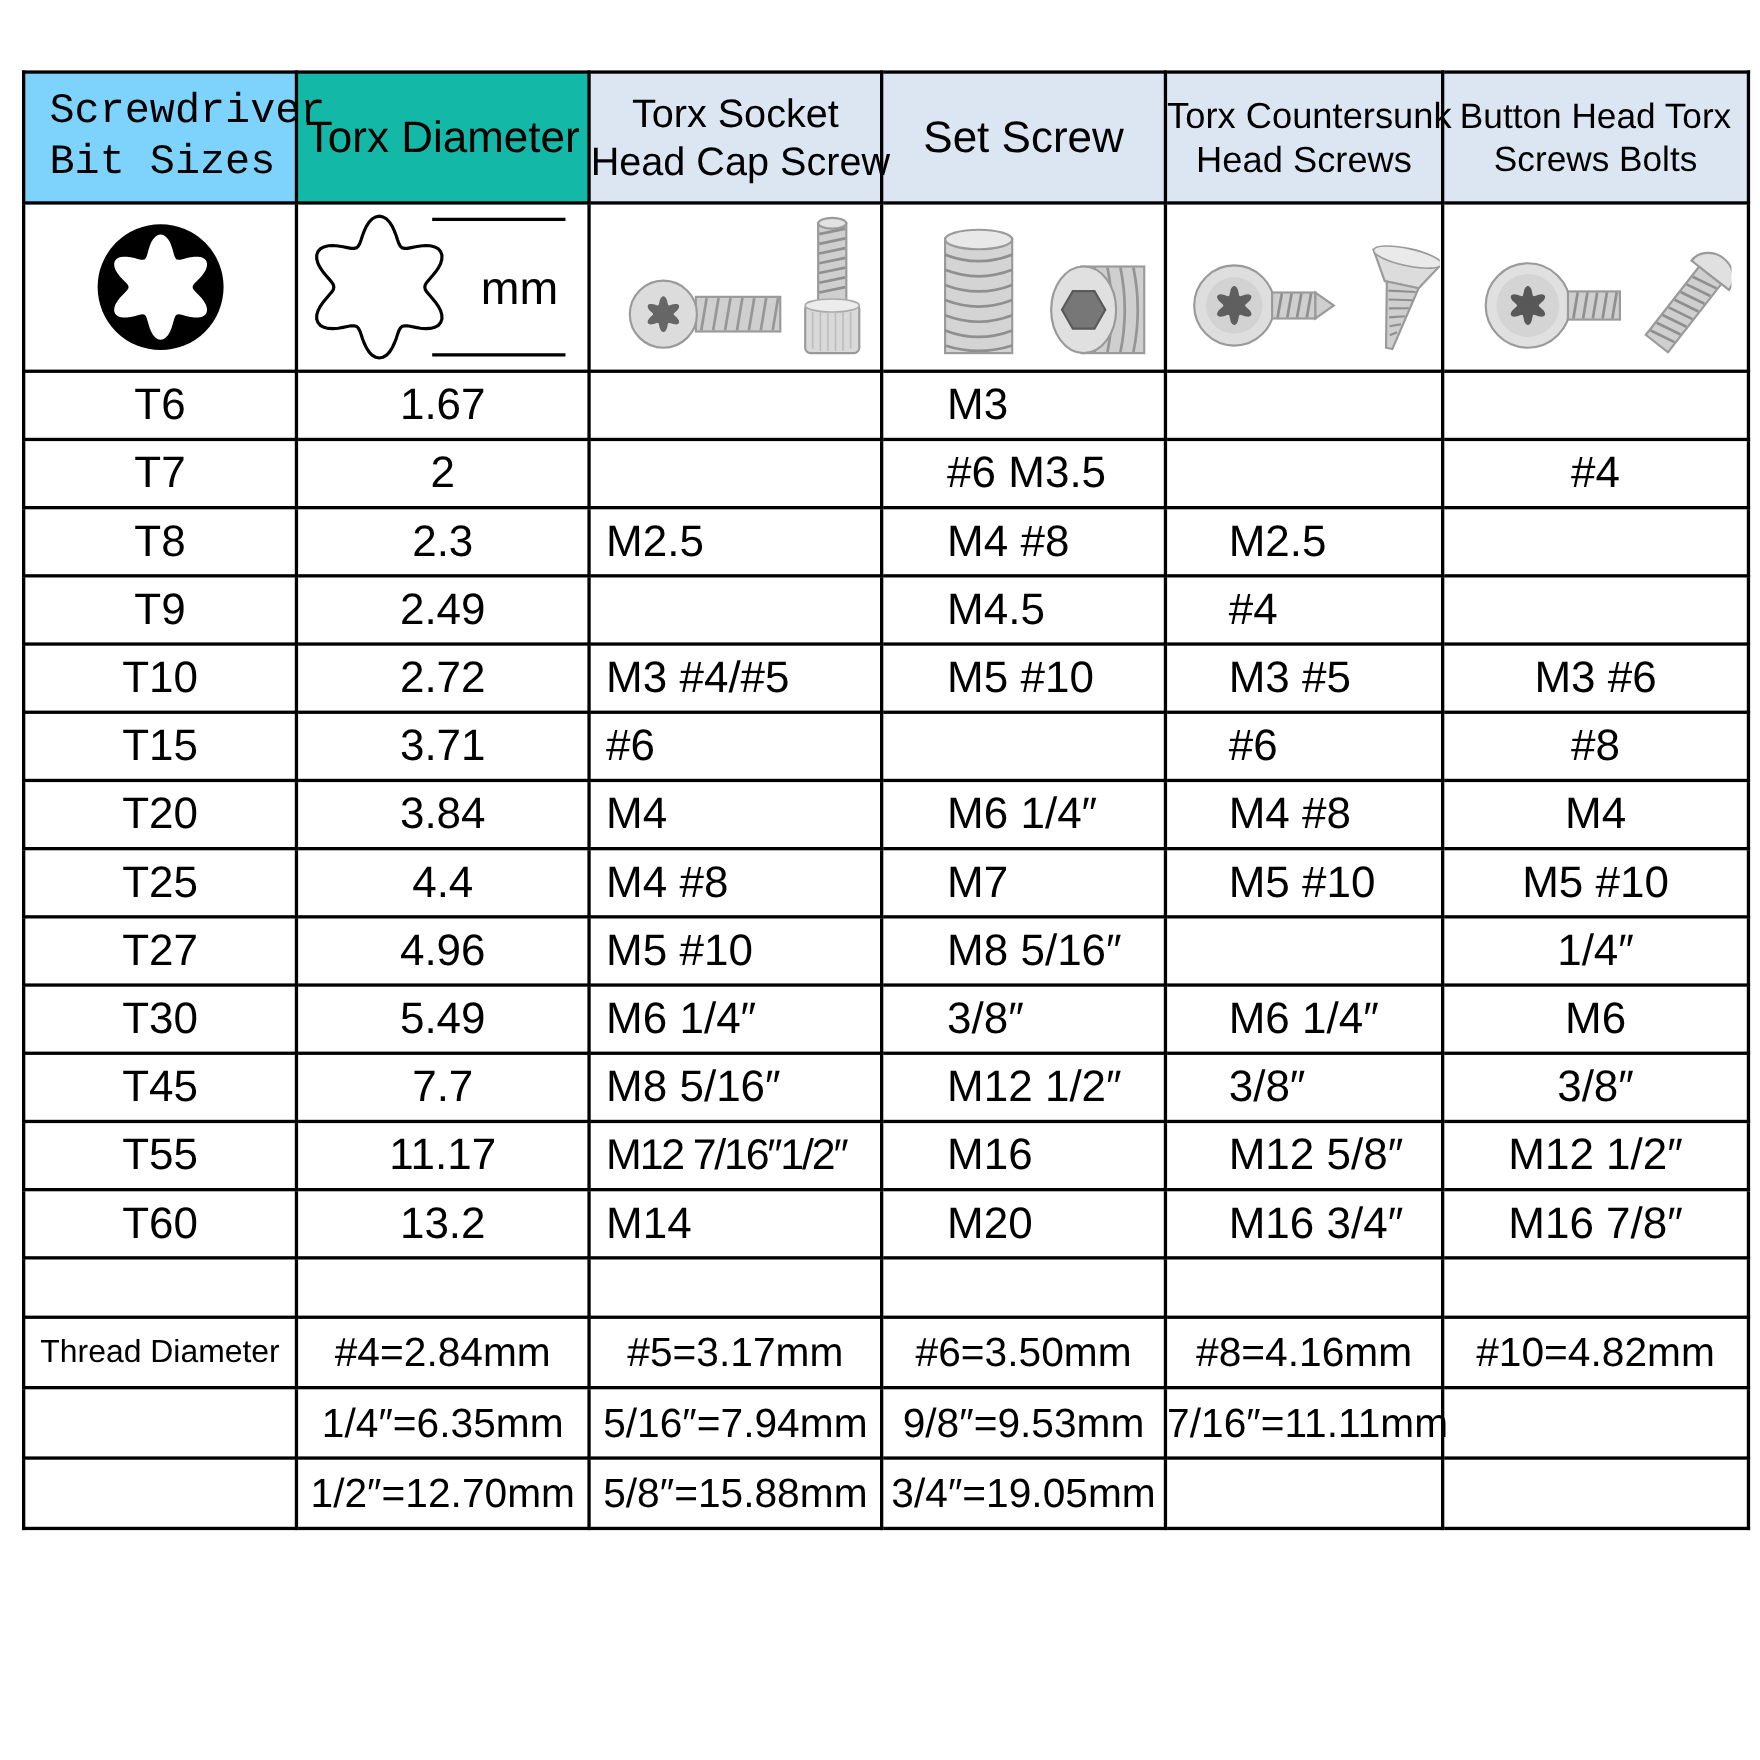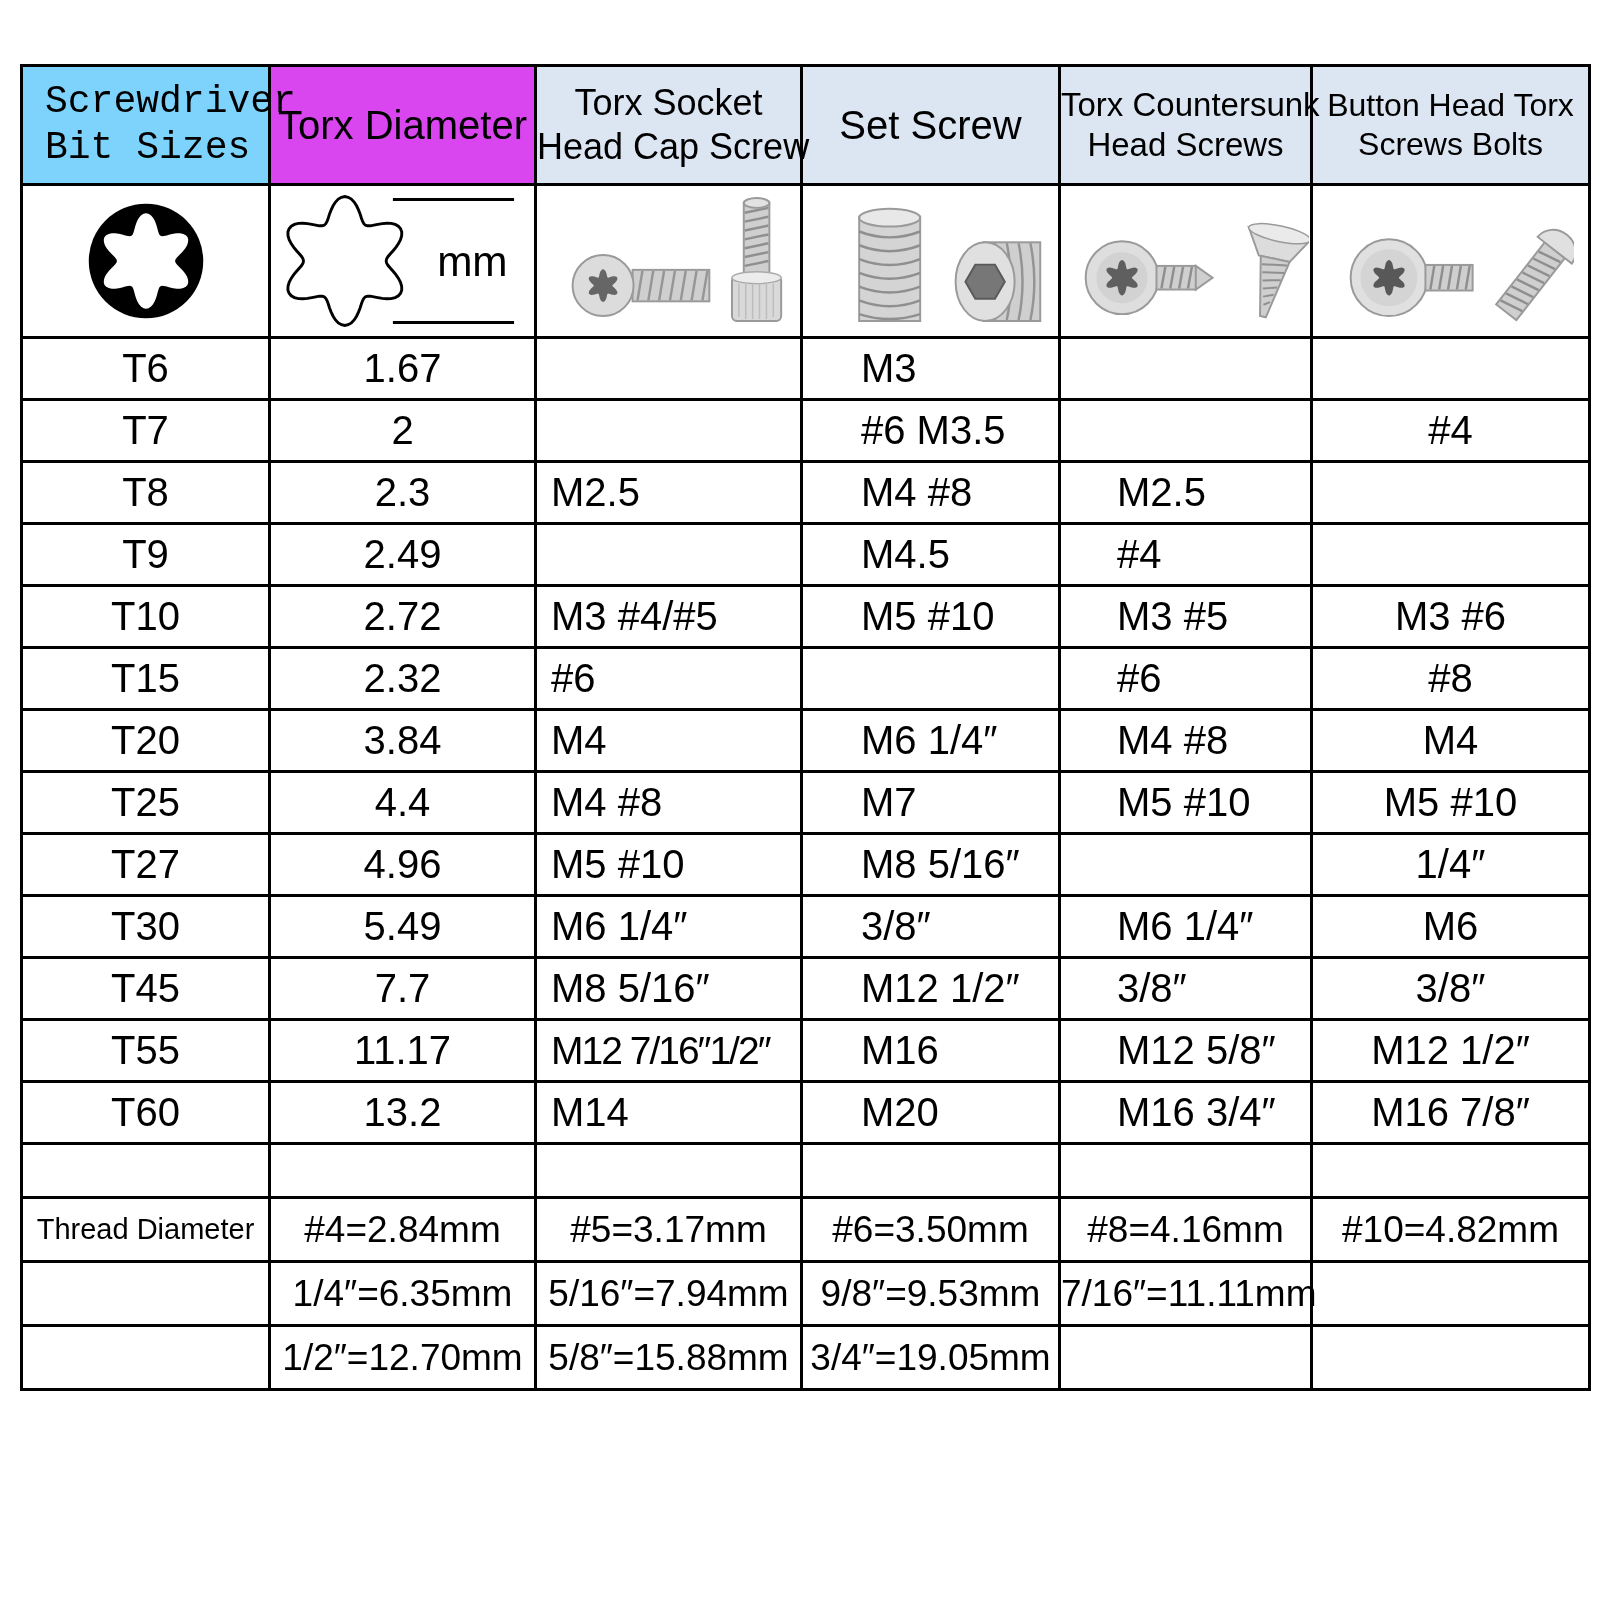--- a/index.html
+++ b/index.html
@@ -43,21 +43,21 @@
     <col style="width:258px">
         <col style="width:252px">
         <col style="width:278px">
   </colgroup>
   <thead>
     <tr class="head-row">
       <th class="h0" style="background: #7dd3fc; font-family: Liberation Mono, monospace;">
             <div>Screwdriver</div>
             <div>Bit Sizes</div>
           </th>
-      <th class="h1" style="background: #d946ef;">
+      <th class="h1" style="background: #14b8a6;">
             <div>Torx Diameter</div>
           </th>
       <th class="h2" style="background: rgb(220, 230, 242);">
             <div>Torx Socket</div>
             <div>Head Cap Screw</div>
           </th>
       <th class="h3" style="background: rgb(220, 230, 242);">
             <div>Set Screw</div>
           </th>
       <th class="h4" style="background: rgb(220, 230, 242);">
@@ -234,21 +234,21 @@
         <tr class="data-row">
           <td class="c-bit">T10</td>
           <td class="c-dia">2.72</td>
           <td class="c-socket">M3 #4/#5</td>
           <td class="c-set">M5 #10</td>
           <td class="c-csk">M3 #5</td>
           <td class="c-btn">M3 #6</td>
         </tr>
         <tr class="data-row">
           <td class="c-bit">T15</td>
-          <td class="c-dia">2.32</td>
+          <td class="c-dia">3.71</td>
           <td class="c-socket">#6</td>
           <td class="c-set"></td>
           <td class="c-csk">#6</td>
           <td class="c-btn">#8</td>
         </tr>
         <tr class="data-row">
           <td class="c-bit">T20</td>
           <td class="c-dia">3.84</td>
           <td class="c-socket">M4</td>
           <td class="c-set">M6 1/4″</td>

